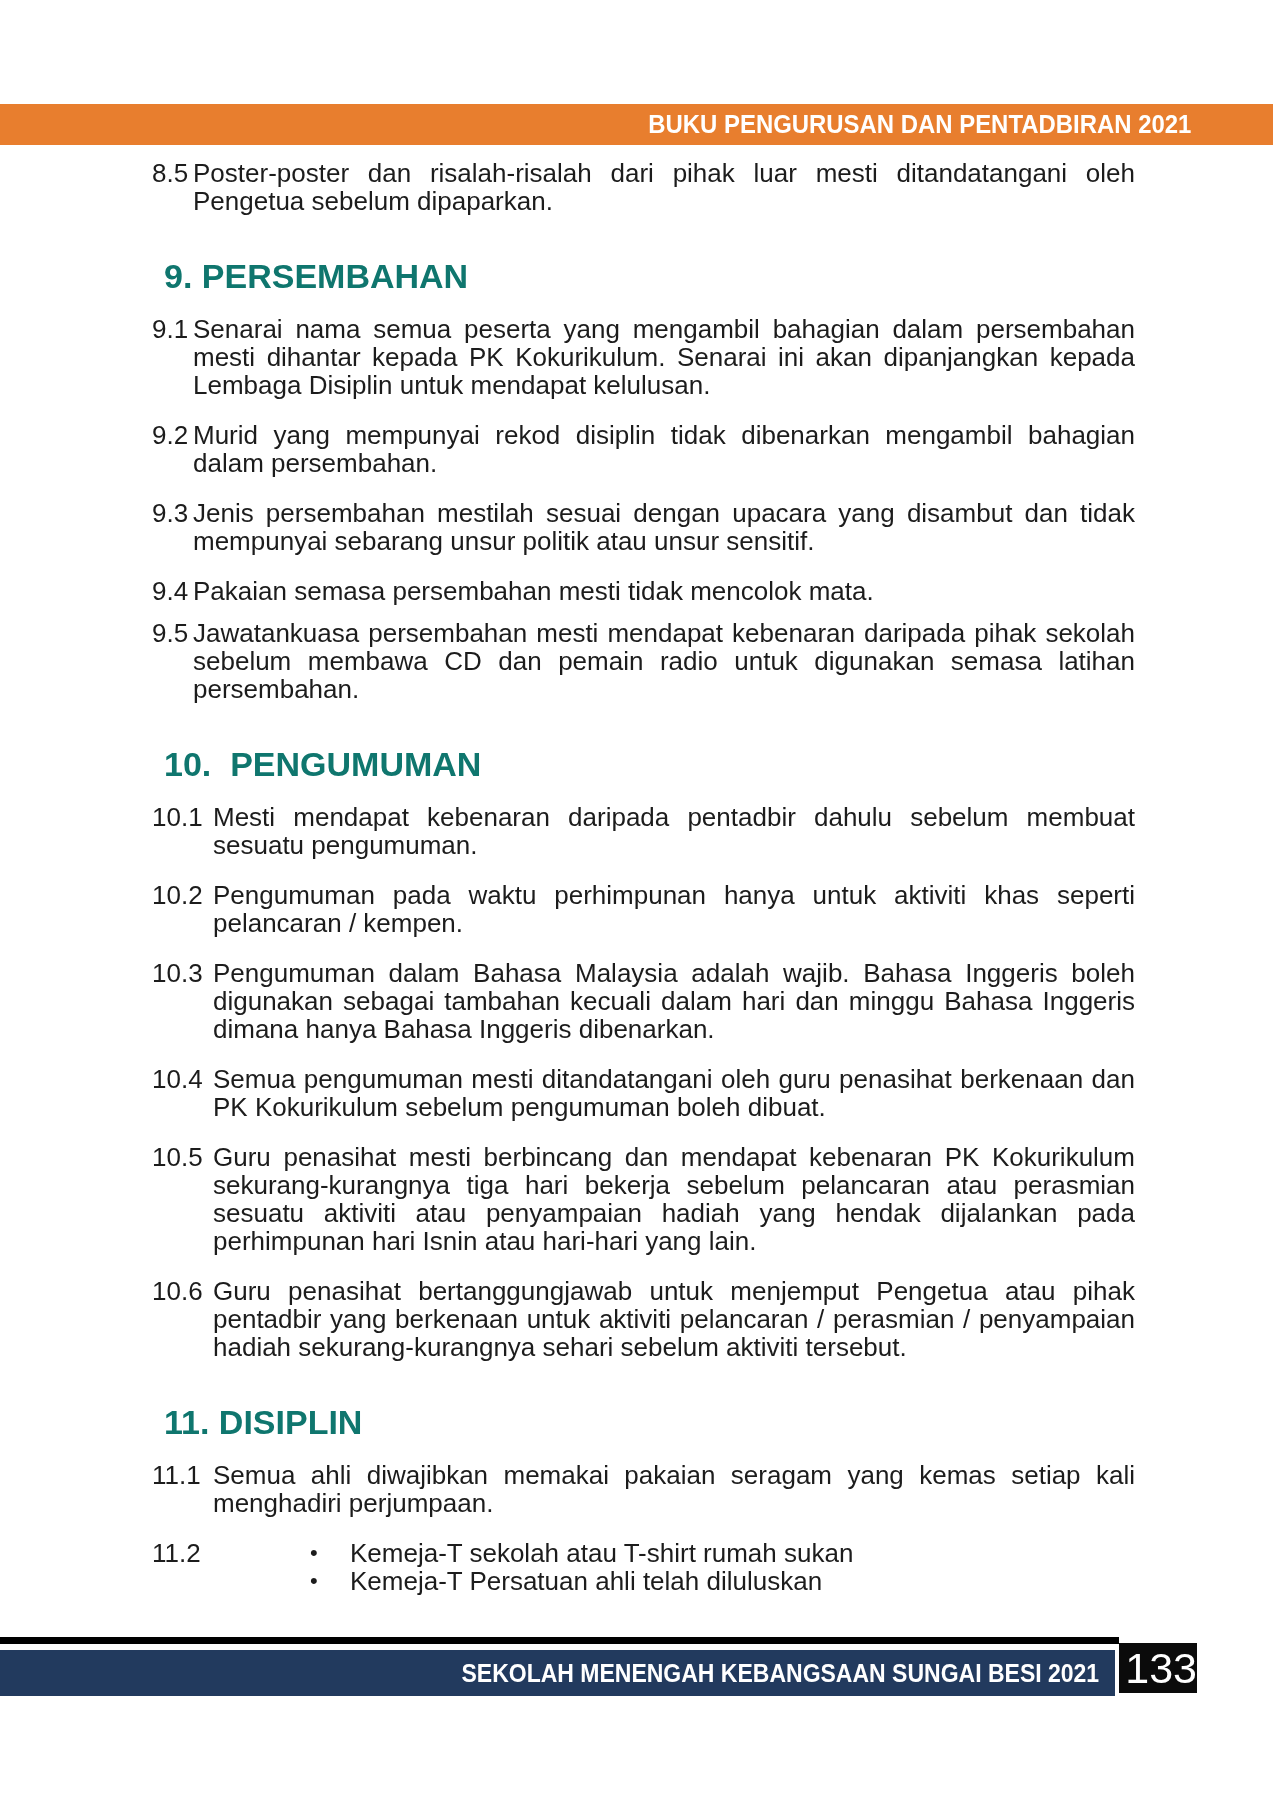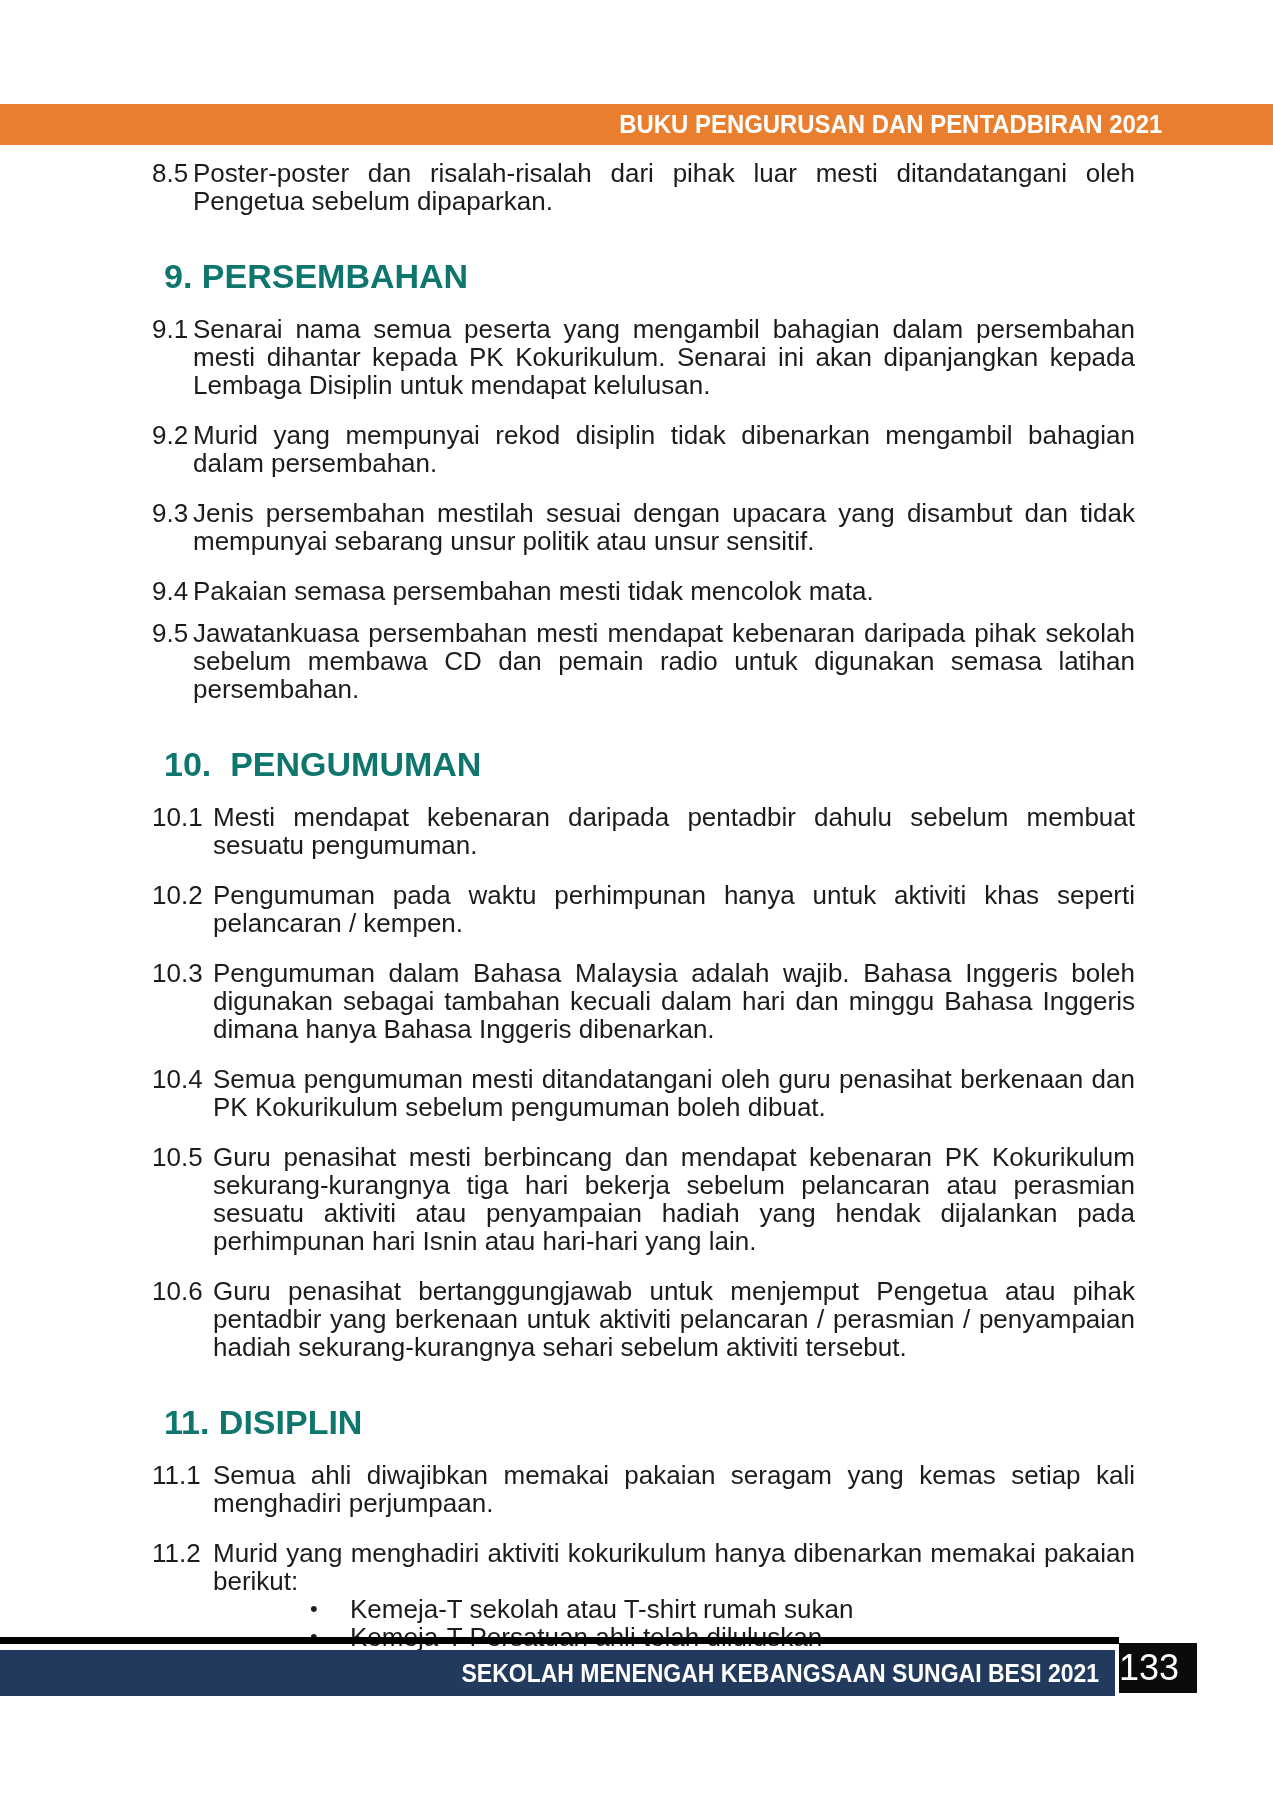--- a/index.html
+++ b/index.html
@@ -15,21 +15,21 @@
   
   .banner {
     position: absolute;
     top: 104px; left: 0;
     width: 100%; height: 41px;
     background: #E87E2E;
     display: flex;
     align-items: center;
     justify-content: flex-end;
     box-sizing: border-box;
-    padding-right: 111px;
+    padding-right: 82px;
   }
   .banner-title {
     color: #ffffff;
     font-weight: bold;
     font-size: 26px;
     white-space: nowrap;
     transform: scaleX(0.92);
     transform-origin: right center;
   }
   
@@ -99,22 +99,22 @@
     transform-origin: right center;
   }
   .page-num-box {
     position: absolute;
     left: 1119px; top: 1643px;
     width: 78px; height: 50px;
     background: #0b0b0b;
     color: #ffffff;
     display: flex;
     align-items: center;
-    justify-content: flex-start;
-    font-size: 36px;
+    justify-content: flex-end;
+    font-size: 43px;
   }
 </style>
 </head>
 <body>
 
 <div class="page">
 
   <div class="banner">
     <span class="banner-title">BUKU PENGURUSAN DAN PENTADBIRAN 2021</span>
   </div>
@@ -178,21 +178,20 @@
 
     <h2 class="section-heading">11. DISIPLIN</h2>
 
     <div class="item wide">
       <span class="item-number">11.1</span>
       <div class="item-text">Semua ahli diwajibkan memakai pakaian seragam yang kemas setiap kali menghadiri perjumpaan.</div>
     </div>
     <div class="item wide">
       <span class="item-number">11.2</span>
       <div class="item-text">
-        <span>Murid yang menghadiri aktiviti kokurikulum hanya dibenarkan memakai pakaian berikut:</span>
         <ul class="bullet-list">
           <li>
             <span class="bullet-dot">•</span>
             <span>Kemeja-T sekolah atau T-shirt rumah sukan</span>
           </li>
           <li>
             <span class="bullet-dot">•</span>
             <span>Kemeja-T Persatuan ahli telah diluluskan</span>
           </li>
         </ul>

